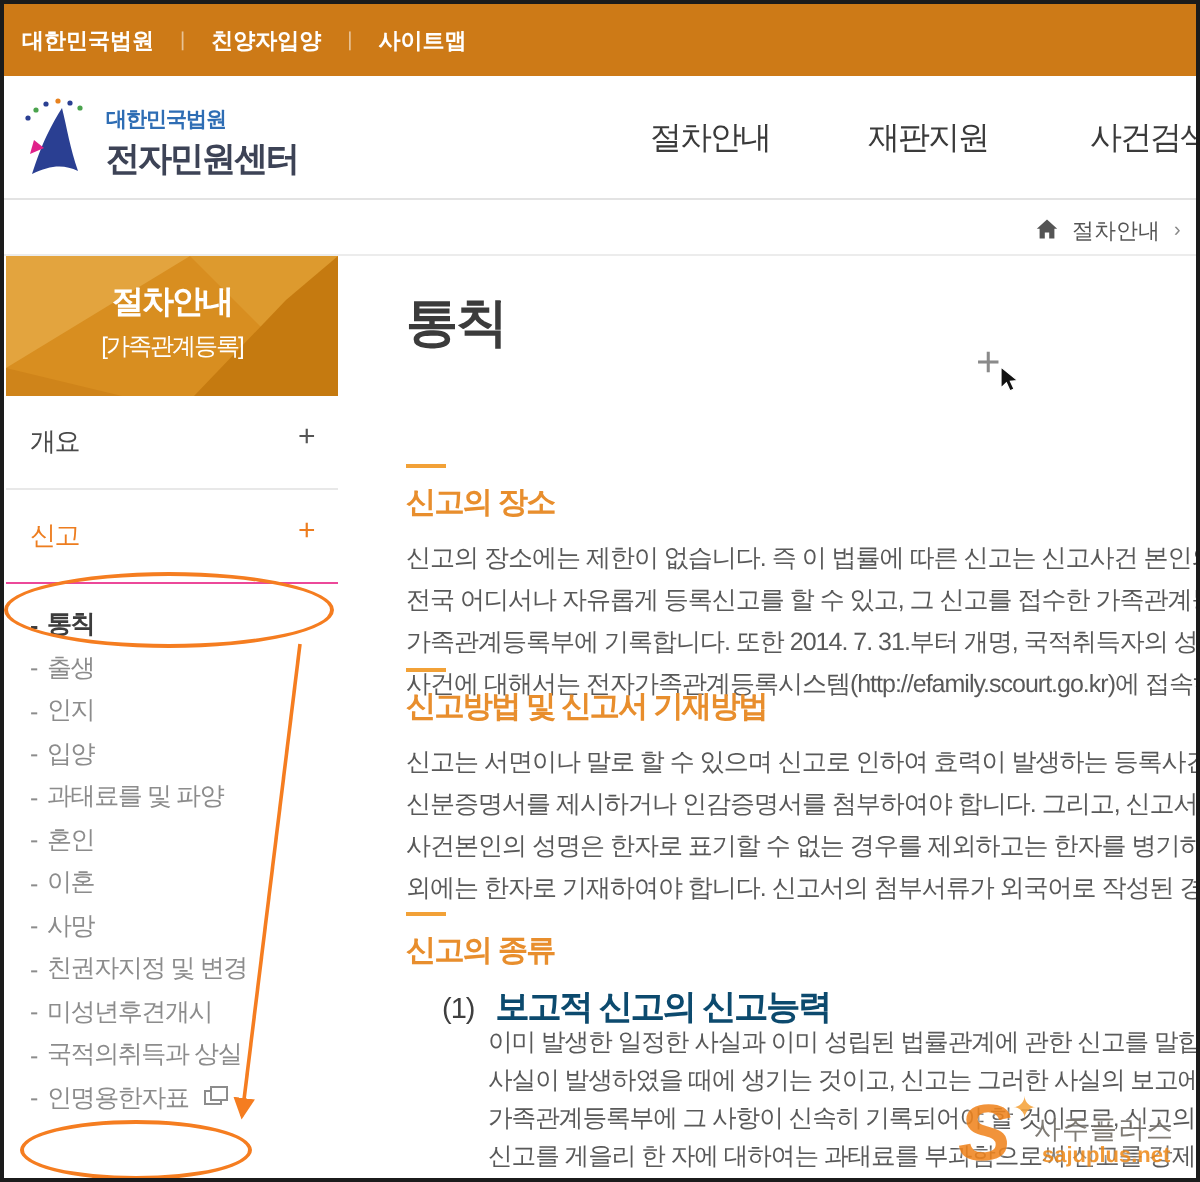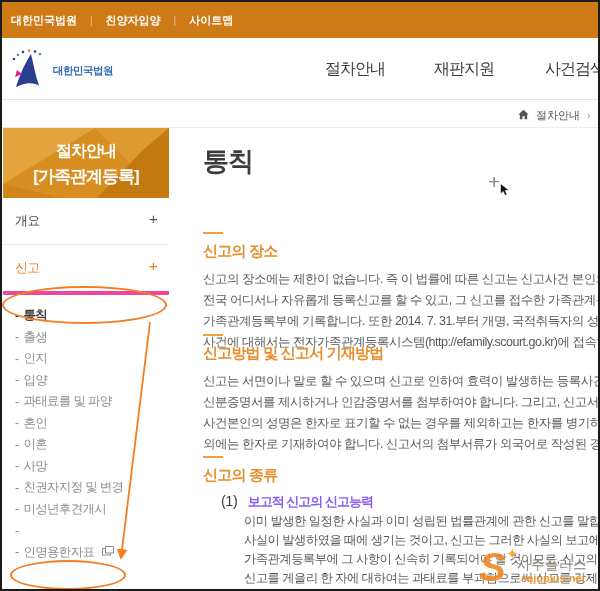--- a/index.html
+++ b/index.html
@@ -30,45 +30,45 @@
   .breadcrumb{position:absolute;left:516px;top:7px;display:flex;align-items:center;gap:7px;
               font-size:11px;color:#555;white-space:nowrap;}
   .bc-sep{color:#888;font-size:10px;}
 
   
   .sidebar{position:absolute;left:1px;top:126px;width:166px;}
   .side-head{position:relative;width:166px;height:70px;overflow:hidden;}
   .side-head svg{position:absolute;left:0;top:0;}
   .side-head-text{position:absolute;left:0;top:13px;width:100%;text-align:center;color:#fff;}
   .side-title{font-size:16px;font-weight:bold;letter-spacing:-1px;}
-  .side-sub{font-size:17px;letter-spacing:-1px;margin-top:3px;font-weight:bold;}
+  .side-sub{font-size:12px;letter-spacing:-1px;margin-top:3px;}
   .side-item{padding:14px 12px;font-size:13px;color:#4a4a4a;letter-spacing:-.8px;
              border-bottom:1px solid #e8e8e8;cursor:pointer;position:relative;}
   .side-item .plus{position:absolute;right:12px;top:12px;font-size:15px;color:#555;}
-  .side-item.active-group{color:#ed7d1f;border-bottom:4px solid #ec4899;}
+  .side-item.active-group{color:#ed7d1f;border-bottom:1px solid #ec4899;}
   .side-item.active-group .plus{color:#ed7d1f;}
   .submenu{list-style:none;margin:0;padding:10px 12px;}
   .sub-item{font-size:12.5px;color:#8c8c8c;letter-spacing:-.7px;height:21.5px;
             display:flex;align-items:center;gap:5px;cursor:pointer;white-space:nowrap;}
   .sub-item.active .lbl,.sub-item.active .dash{color:#3c3c3c;font-weight:bold;}
   .nw-icon{margin-left:3px;}
 
   
   .main{position:absolute;left:200px;top:126px;width:560px;}
   .page-title{position:absolute;left:1px;top:16px;margin:0;font-size:26px;font-weight:600;
               color:#3b3b3b;letter-spacing:-1px;}
   .block{position:absolute;left:1px;}
   .rule{width:20px;height:2px;background:#f2a137;margin-bottom:8px;}
   .sec-head{margin:0;font-size:15px;font-weight:bold;color:#e88e2d;letter-spacing:-.8px;}
   .para{margin-top:8px;}
   .ln{font-size:12.5px;color:#595959;line-height:21px;white-space:nowrap;letter-spacing:-.5px;}
   .s1{top:104px;} .s2{top:206px;} .s3{top:328px;}
   .sub-head{position:absolute;left:19px;top:364px;white-space:nowrap;}
   .sub-num{font-size:14.5px;color:#3f3f3f;letter-spacing:-.5px;}
-  .sub-title{font-size:13px;font-weight:bold;color:#8b5cf6;letter-spacing:-1px;margin-left:6px;}
+  .sub-title{font-size:17px;font-weight:bold;color:#0c4a6e;letter-spacing:-1px;margin-left:6px;}
   .sub-para{position:absolute;left:42px;top:384px;}
   .sub-para .ln{line-height:19px;font-size:12.3px;}
 
   
   .anno{position:absolute;border:2px solid #f57d20;border-radius:50%;background:transparent;
         pointer-events:none;}
   .anno-1{left:0;top:284px;width:165px;height:38px;}
   .anno-2{left:8px;top:558px;width:116px;height:30px;}
   .anno-line{position:absolute;left:0;top:126px;pointer-events:none;}
 
@@ -110,20 +110,21 @@
           <circle cx="13" cy="5" r="1.3" fill="#2a3f92"></circle>
           <circle cx="19" cy="3.5" r="1.3" fill="#e8821e"></circle>
           <circle cx="25" cy="4.5" r="1.3" fill="#2a3f92"></circle>
           <circle cx="30" cy="7" r="1.3" fill="#4aa34d"></circle>
           <path d="M21 7 C 16 15, 11 24, 6 40 C 15 35.5, 22 35, 29 38.5 C 25 27, 23.5 17, 21 7 Z" fill="#2a3f92"></path>
           <polygon points="7,23 12,27 5,30" fill="#e0218a"></polygon>
         </svg>
       </span>
       <span class="logo-text">
         <div class="logo-org">대한민국법원</div>
+        <div class="logo-site">전자민원센터</div>
       </span>
     </div>
     <span class="gnb-item gnb-0">절차안내</span>
     <span class="gnb-item gnb-1">재판지원</span>
     <span class="gnb-item gnb-2">사건검색</span>
   </div>
 
   <div class="bc-row">
     <div class="breadcrumb">
       <span>
@@ -199,20 +200,21 @@
       <li class="sub-item">
         <span class="dash">-</span>
         <span class="lbl">친권자지정 및 변경</span>
       </li>
       <li class="sub-item">
         <span class="dash">-</span>
         <span class="lbl">미성년후견개시</span>
       </li>
       <li class="sub-item">
         <span class="dash">-</span>
+        <span class="lbl">국적의취득과 상실</span>
       </li>
       <li class="sub-item">
         <span class="dash">-</span>
         <span class="lbl">인명용한자표</span>
         <span class="nw-icon">
           <svg width="12" height="10" viewBox="0 0 12 10">
             <rect x="0.5" y="2.5" width="8" height="6.5" fill="none" stroke="#8c8c8c" stroke-width="1"></rect>
             <rect x="3.5" y="0.5" width="8" height="6.5" fill="#fff" stroke="#8c8c8c" stroke-width="1"></rect>
           </svg>
         </span>

